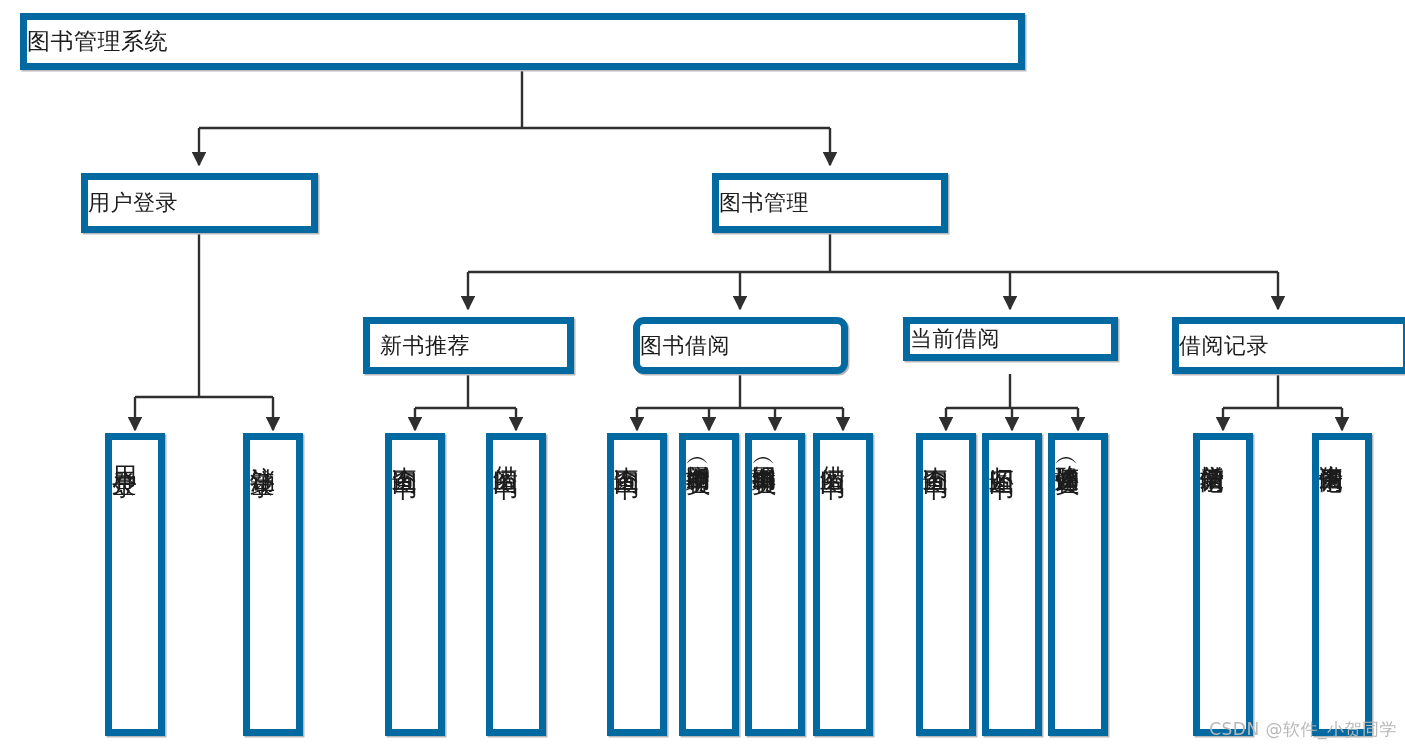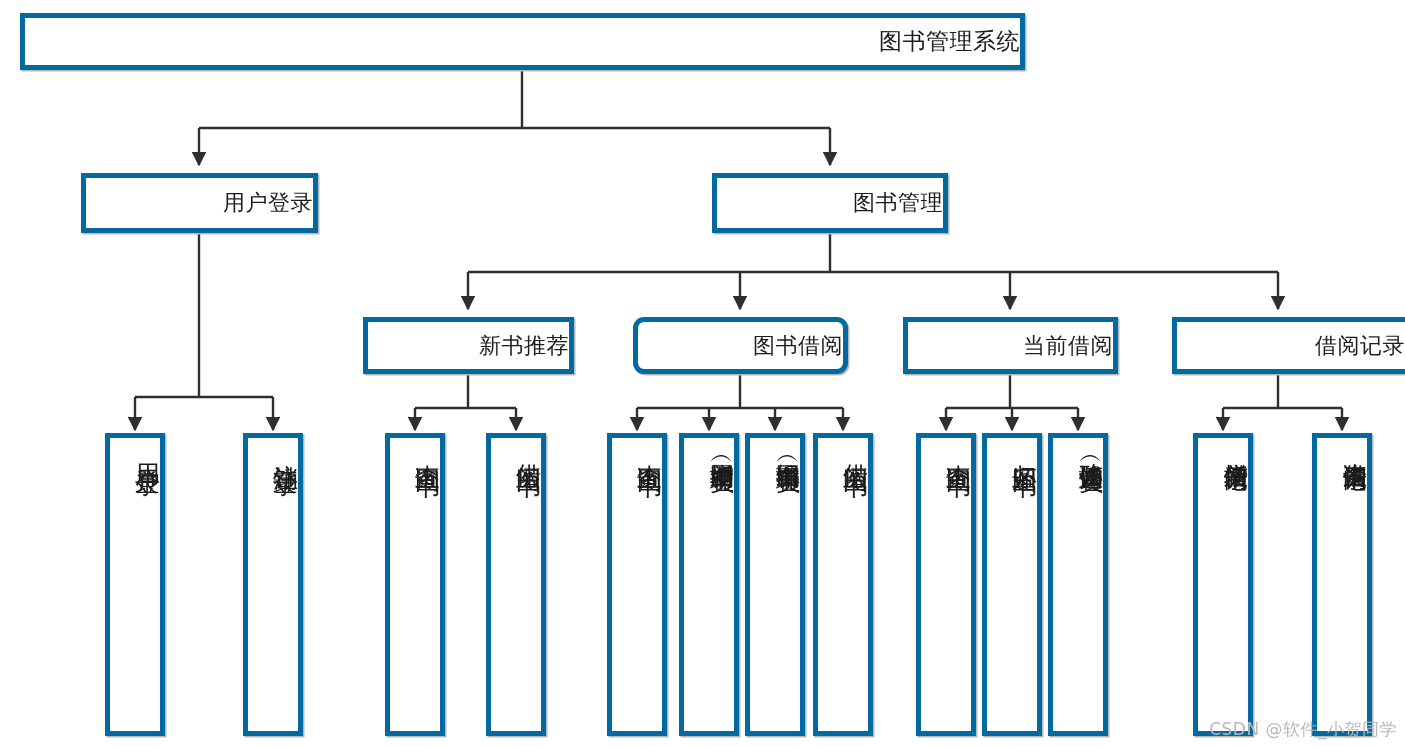--- a/index.html
+++ b/index.html
@@ -23,25 +23,25 @@
     left: 0;
     top: 0;
     width: 1405px;
     height: 747px;
     pointer-events: none;
   }
   .node {
     position: absolute;
     box-sizing: border-box;
     background: #ffffff;
-    border: 5px solid #0369a1;
+    border: 7px solid #0369a1;
     box-shadow: 1.5px 1.5px 0 0 #b8b8b8;
     display: flex;
     align-items: center;
-    justify-content: flex-end;
+    justify-content: flex-start;
     color: #1c1c1c;
   }
   .node .label {
     display: block;
     text-align: center;
     line-height: 1.18;
     letter-spacing: 0.5px;
   }
   
   .node.h .label {
@@ -144,21 +144,21 @@
   <div class="node h" style="left:712px; top:173px; width:236px; height:60px;">
     <span class="label">图书管理</span>
   </div>
 
   <div class="node h" style="left:363px; top:317px; width:211px; height:57px;padding-left:10px;">
     <span class="label">新书推荐</span>
   </div>
   <div class="node h" style="left:633px; top:317px; width:215px; height:57px;border-radius:11px;">
     <span class="label">图书借阅</span>
   </div>
-  <div class="node h" style="left:903px; top:317px; width:215px; height:57px;">
+  <div class="node h" style="left:903px; top:317px; width:215px; height:44px;">
     <span class="label">当前借阅</span>
   </div>
   <div class="node h" style="left:1172px; top:317px; width:238px; height:57px;">
     <span class="label">借阅记录</span>
   </div>
 
   <div class="node v" style="left:105px; top:433px; width:60px; height:303px;">
     <span class="label">用户登录</span>
   </div>
   <div class="node v" style="left:243px; top:433px; width:60px; height:303px;">

